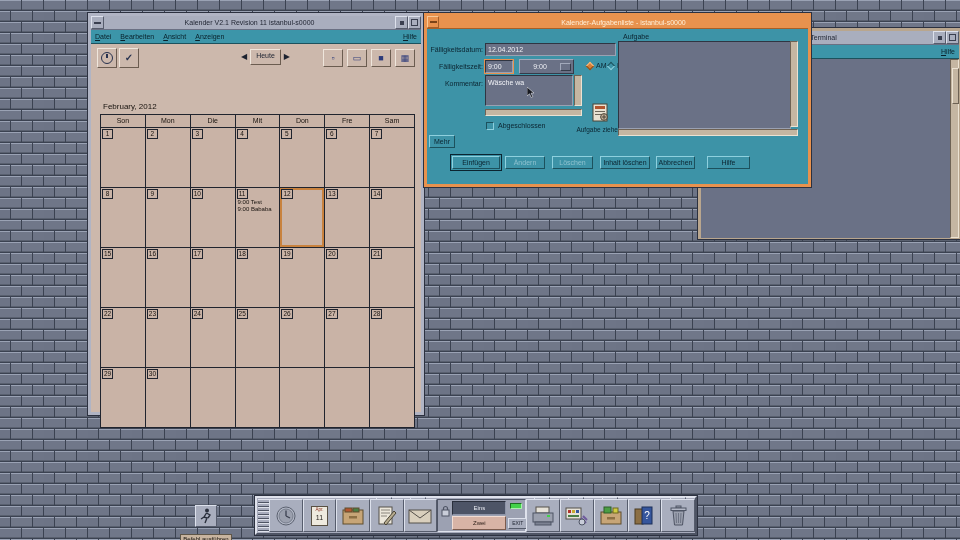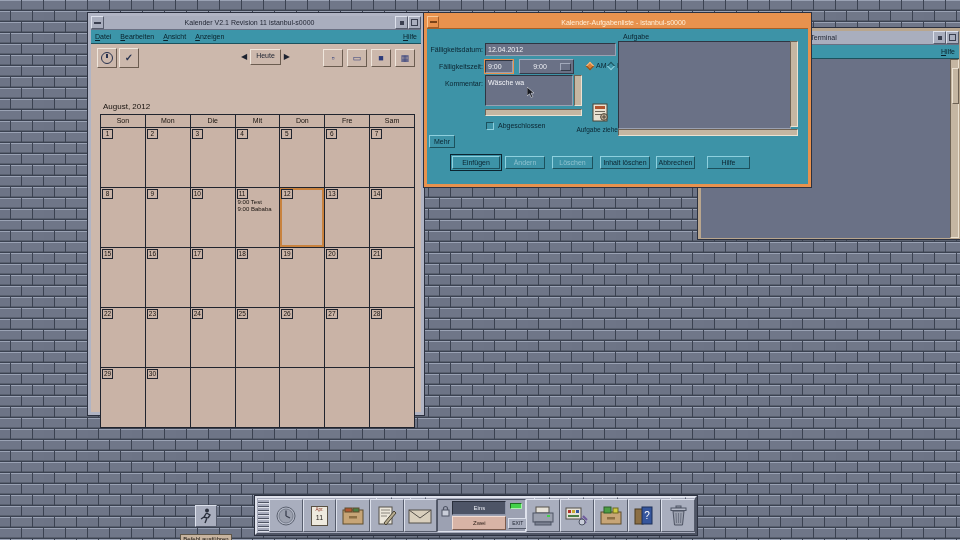--- a/index.html
+++ b/index.html
@@ -182,21 +182,21 @@
           <span class="today-btn r-tan">Heute</span>
           <span class="arrow-btn">▶</span>
         </div>
         <div class="viewgrp">
           <span class="view-btn r-tan">▫</span>
           <span class="view-btn r-tan">▭</span>
           <span class="view-btn r-tan">■</span>
           <span class="view-btn r-tan">▦</span>
         </div>
       </div>
-      <div class="monthlabel">August, 2012</div>
+      <div class="monthlabel">February, 2012</div>
       <div class="calgrid">
         <div class="hcell">Son</div>
         <div class="hcell">Mon</div>
         <div class="hcell">Die</div>
         <div class="hcell">Mit</div>
         <div class="hcell">Don</div>
         <div class="hcell">Fre</div>
         <div class="hcell">Sam</div>
 
         <div class="cell">

